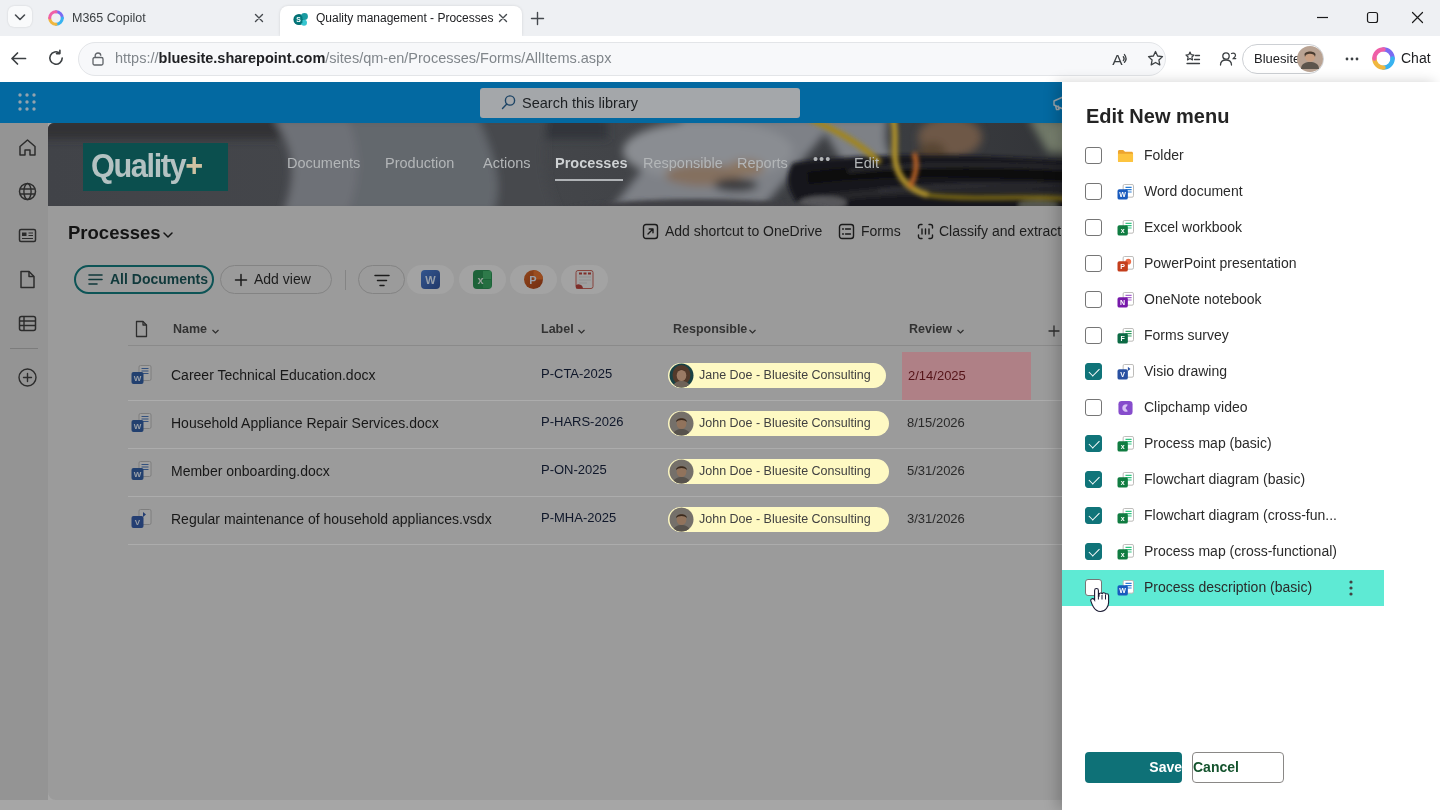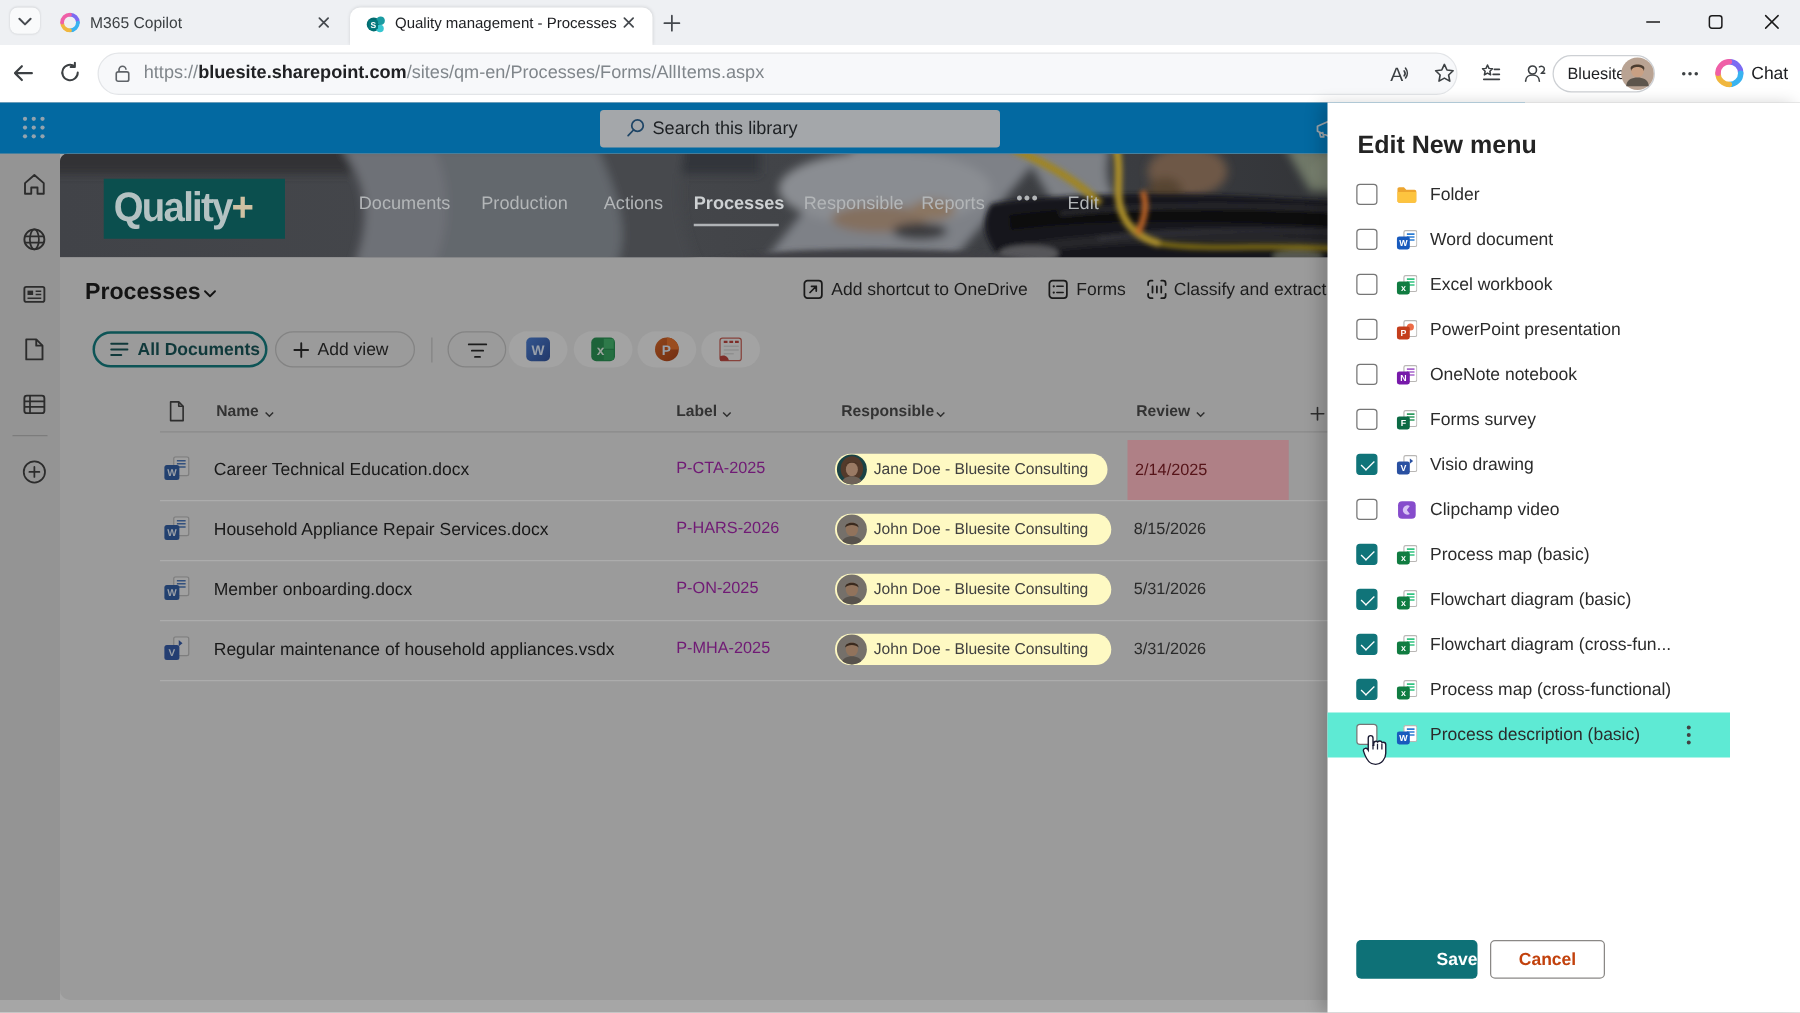--- a/index.html
+++ b/index.html
@@ -26,21 +26,21 @@
 .chk.on::after{content:"";position:absolute;left:2.5px;top:3.5px;width:9px;height:4.5px;border-left:1.8px solid #fff;border-bottom:1.8px solid #fff;transform:rotate(-45deg)}
 .plabel{position:absolute;left:82px;top:9px;font-size:14px;color:#2b2b2b}
 .picon{position:absolute;left:55px;top:10px;width:17px;height:16px}
 .cmdtxt{top:100px;font-size:14px;color:#1d1d1d}
 .hdrtxt{top:199px;font-size:12.5px;font-weight:bold;color:#333}
 .hchev{top:204px}
 .tpill{top:142px;width:47px;height:29px;background:#a3a3a3;border-radius:15px}
 .rowsep{left:80px;width:1312px;height:1px;background:#acacac}
 .rowicon{left:83px}
 .fname{font-size:14px;color:#181818}
-.flabel{font-size:13px;color:#701a75}
+.flabel{font-size:13px;color:#0f172a}
 .frev{font-size:13px;color:#2a2a2a}
 .ppill{position:absolute;left:620px;height:25px;background:#fef9c3;border-radius:13px}
 .ppill span{position:absolute;left:31px;top:5px;font-size:12.5px;color:#414141;white-space:nowrap}
 </style>
 </head>
 <body>
 <div id="tabbar">
 
   <div class="abs" style="left:8px;top:6px;width:24px;height:21px;background:#f9fafb;border-radius:6px;box-shadow:0 0 2px rgba(0,0,0,.15)">
     <svg width="24" height="21" viewBox="0 0 24 21">
@@ -637,14 +637,14 @@
         <circle cx="2" cy="8" r="1.6" fill="#424242"></circle>
         <circle cx="2" cy="14" r="1.6" fill="#424242"></circle>
       </svg>
   </div>
 
   <svg class="abs" style="left:27px;top:505px;z-index:5" width="22" height="26" viewBox="0 0 22 26">
     <path d="M7.5 1.5 C8.6 1.5 9.4 2.3 9.4 3.4 V9.2 L10 9.2 V7.8 C10 6.7 10.8 6 11.9 6 C12.4 6 12.9 6.2 13.2 6.6 C13.5 6.1 14.1 5.8 14.8 5.8 C15.7 5.8 16.4 6.3 16.6 7.1 C16.9 6.9 17.3 6.8 17.7 6.8 C18.8 6.8 19.6 7.6 19.6 8.7 V15.5 C19.6 19.5 16.5 24.5 11.5 24.5 C7.5 24.5 5.8 22.5 4.3 19.8 C3.3 18 2.2 15.2 1.8 13.9 C1.5 12.9 2.1 11.9 3.1 11.7 C3.9 11.5 4.7 11.8 5.2 12.5 L5.6 13.1 V3.4 C5.6 2.3 6.4 1.5 7.5 1.5 Z" fill="#fff" stroke="#1b1b33" stroke-width="1.1"></path>
     <path d="M9.4 12.5 V9.2 M13 12.5 V8 M16.5 12.5 V8" stroke="#1b1b33" stroke-width="1" fill="none"></path>
   </svg>
   <div class="abs" style="left:23px;top:670px;width:97px;height:31px;background:#0e7177;border-radius:4px;text-align:right;line-height:31px;font-size:14px;font-weight:bold;color:#fff">Save</div>
-  <div class="abs" style="left:130px;top:670px;width:92px;height:31px;border:1px solid #8a8886;border-radius:4px;text-align:center;line-height:29px;font-size:14px;font-weight:bold;color:#c2410c">Cancel</div>
+  <div class="abs" style="left:130px;top:670px;width:92px;height:31px;border:1px solid #8a8886;border-radius:4px;text-align:left;line-height:29px;font-size:14px;font-weight:bold;color:#14532d">Cancel</div>
 </div>
 
 </body></html>

